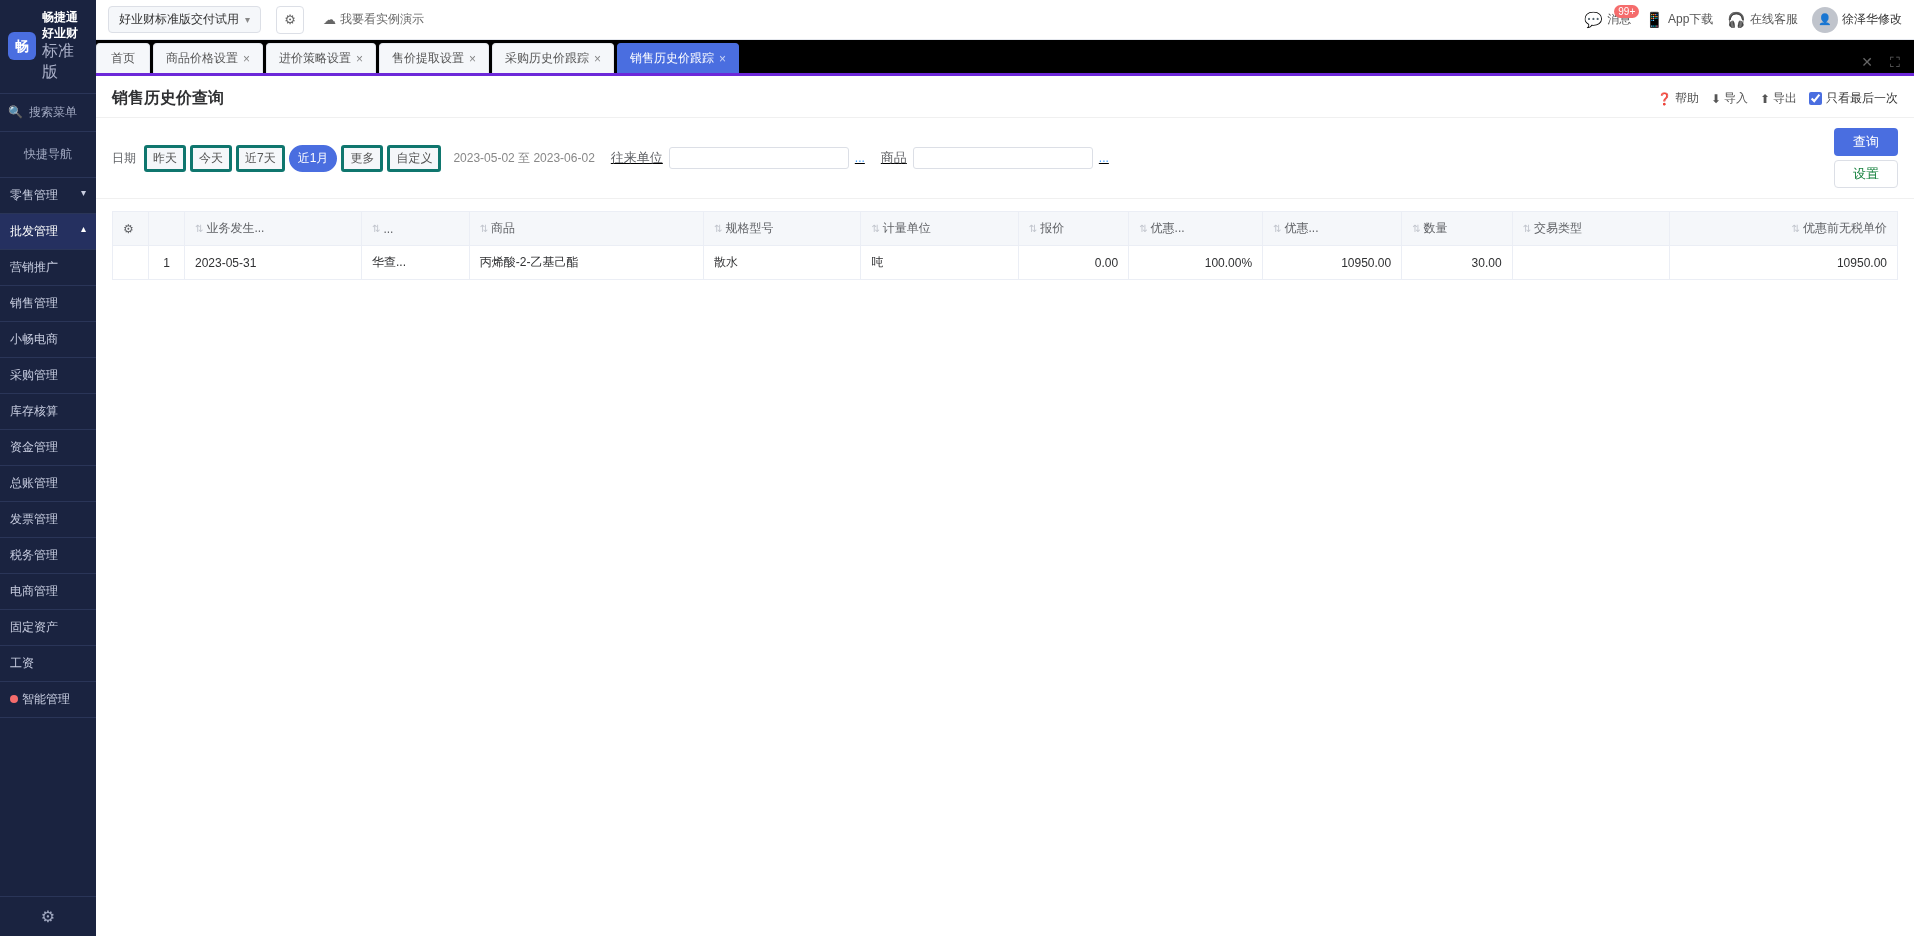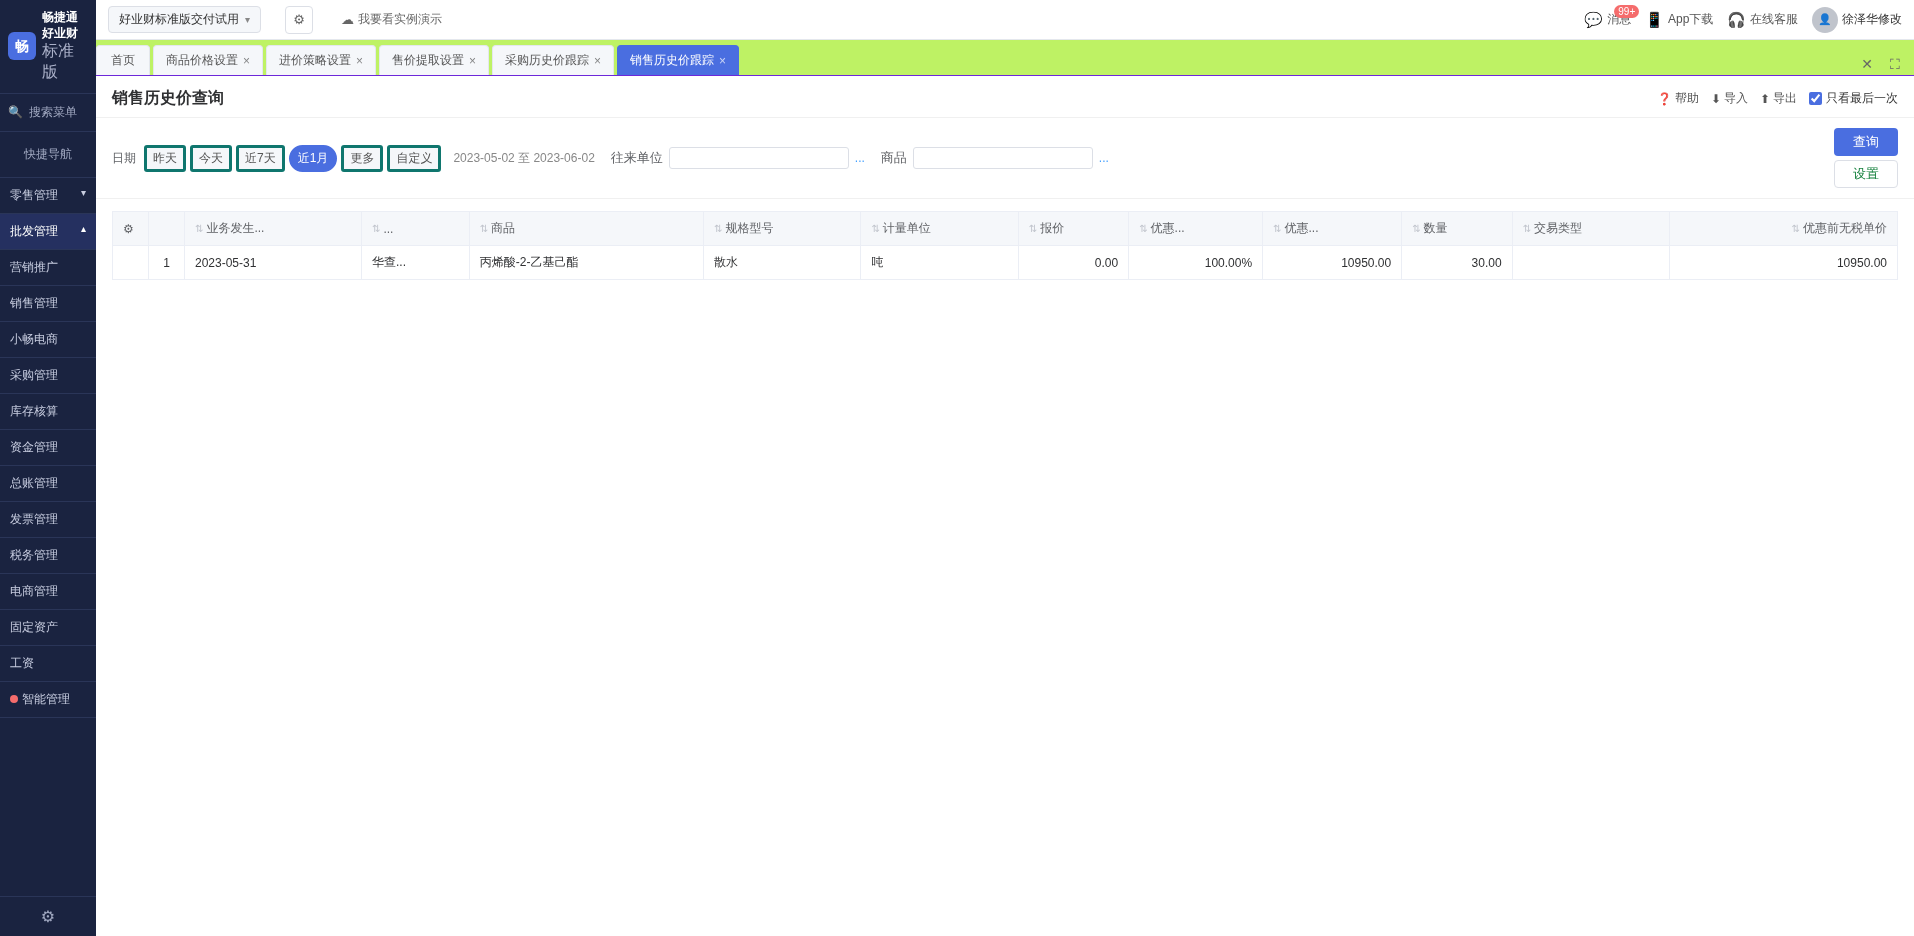--- a/index.html
+++ b/index.html
@@ -102,21 +102,21 @@
     }
 
     
     .top-header {
       background: #fff;
       height: 40px;
       display: flex;
       align-items: center;
       padding: 0 12px;
       border-bottom: 1px solid #e4e7ed;
-      gap: 24px;
+      gap: 15px;
       flex-shrink: 0;
     }
     .version-selector {
       display: flex;
       align-items: center;
       gap: 6px;
       background: #f5f7fa;
       border: 1px solid #dcdfe6;
       border-radius: 4px;
       padding: 4px 10px;
@@ -161,25 +161,25 @@
     }
     .user-avatar {
       width: 26px; height: 26px;
       background: #c0c4cc; border-radius: 50%;
       display: flex; align-items: center; justify-content: center;
       color: #fff; font-size: 11px;
     }
 
     
     .tab-bar {
-      background: #bef264;
+      background: #000000;
       height: 36px;
       display: flex;
       align-items: flex-end;
-      border-bottom: 1px solid #6d28d9;
+      border-bottom: 3px solid #6d28d9;
       flex-shrink: 0;
       padding: 0 0 0 0;
       gap: 0;
       overflow-x: auto;
     }
     .tab-item {
       display: flex;
       align-items: center;
       gap: 5px;
       padding: 0 12px;
@@ -292,20 +292,21 @@
     }
     .date-range {
       font-size: 12px;
       color: #888;
       margin-left: 4px;
     }
     .filter-input-group {
       display: flex;
       align-items: center;
       gap: 6px;
+      text-decoration: underline;
     }
     .filter-input {
       border: 1px solid #dcdfe6;
       border-radius: 3px;
       padding: 3px 8px;
       font-size: 12px;
       width: 180px;
       outline: none;
       color: #333;
     }

